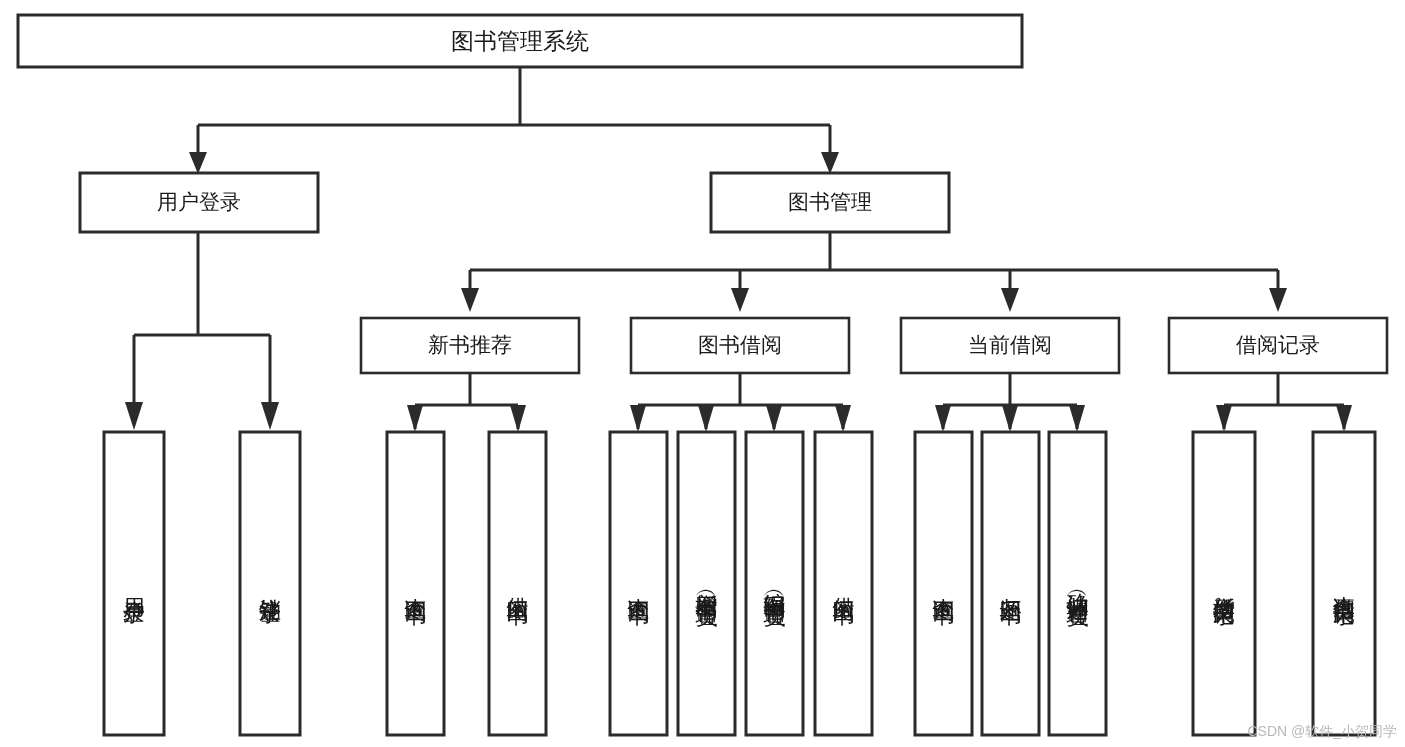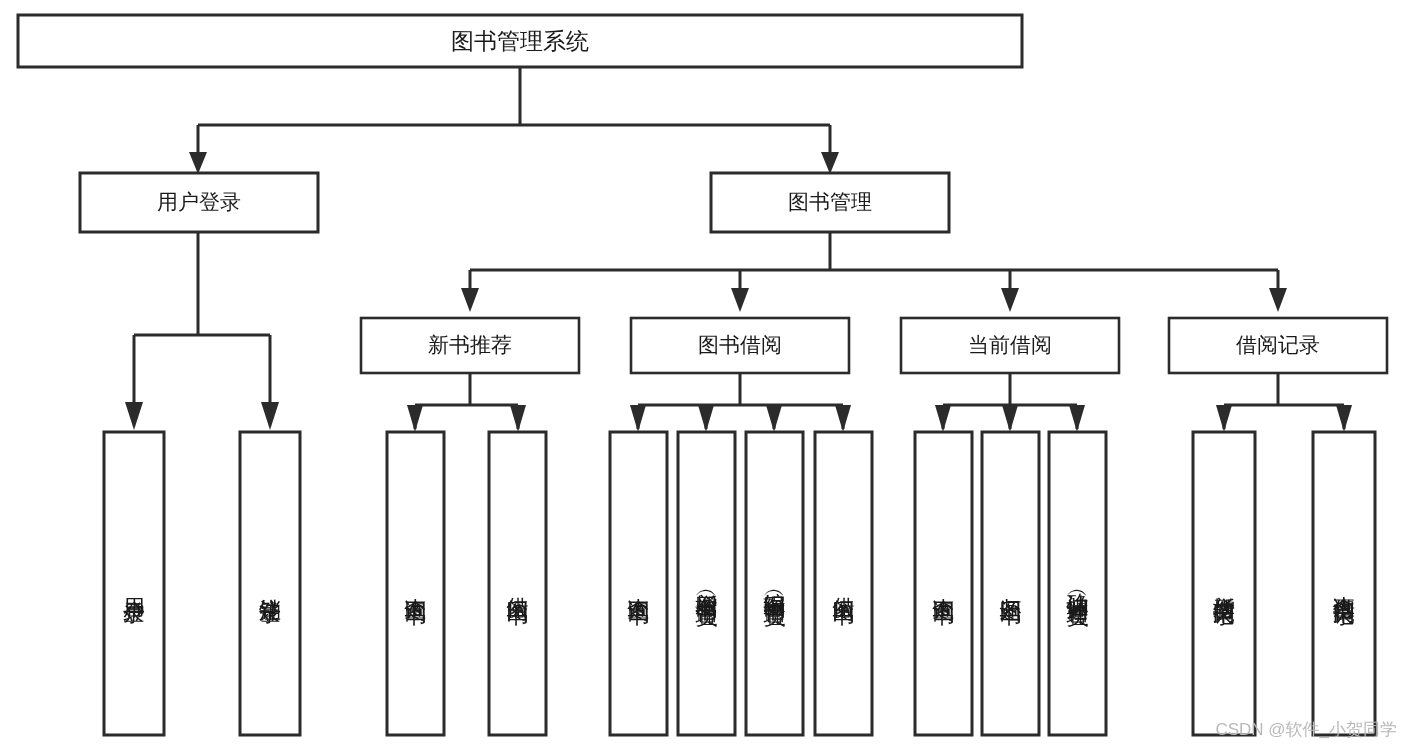--- a/index.html
+++ b/index.html
@@ -71,21 +71,21 @@
     display: flex;
     align-items: center;
     justify-content: center;
     pointer-events: none;
   }
   #watermark {
     position: absolute;
     right: 8px;
     bottom: 6px;
     font-family: "Liberation Sans", "DejaVu Sans", sans-serif;
-    font-size: 17px;
+    font-size: 14px;
     color: #b9b9b9;
     white-space: nowrap;
   }
 </style>
 </head>
 <body>
 
 <div id="stage">
 
   <svg id="diagram-svg" viewBox="0 0 1405 747">

